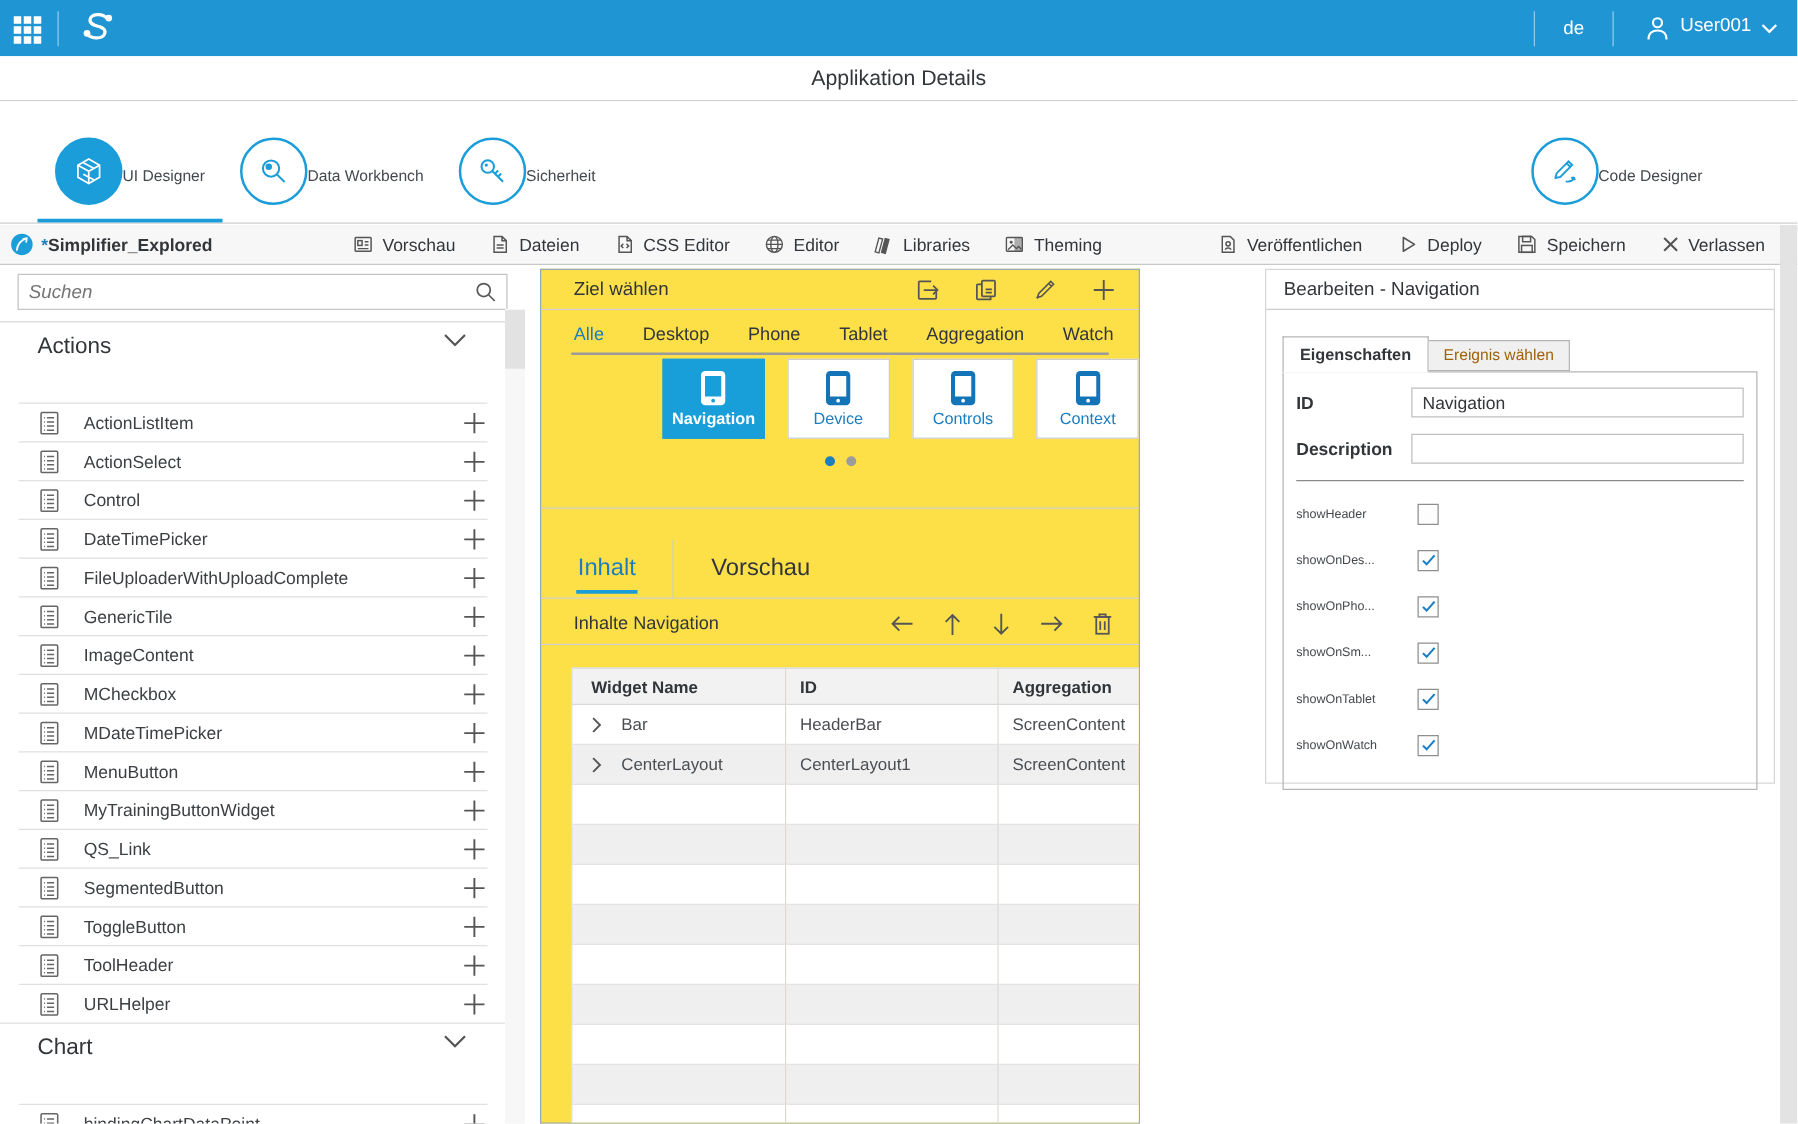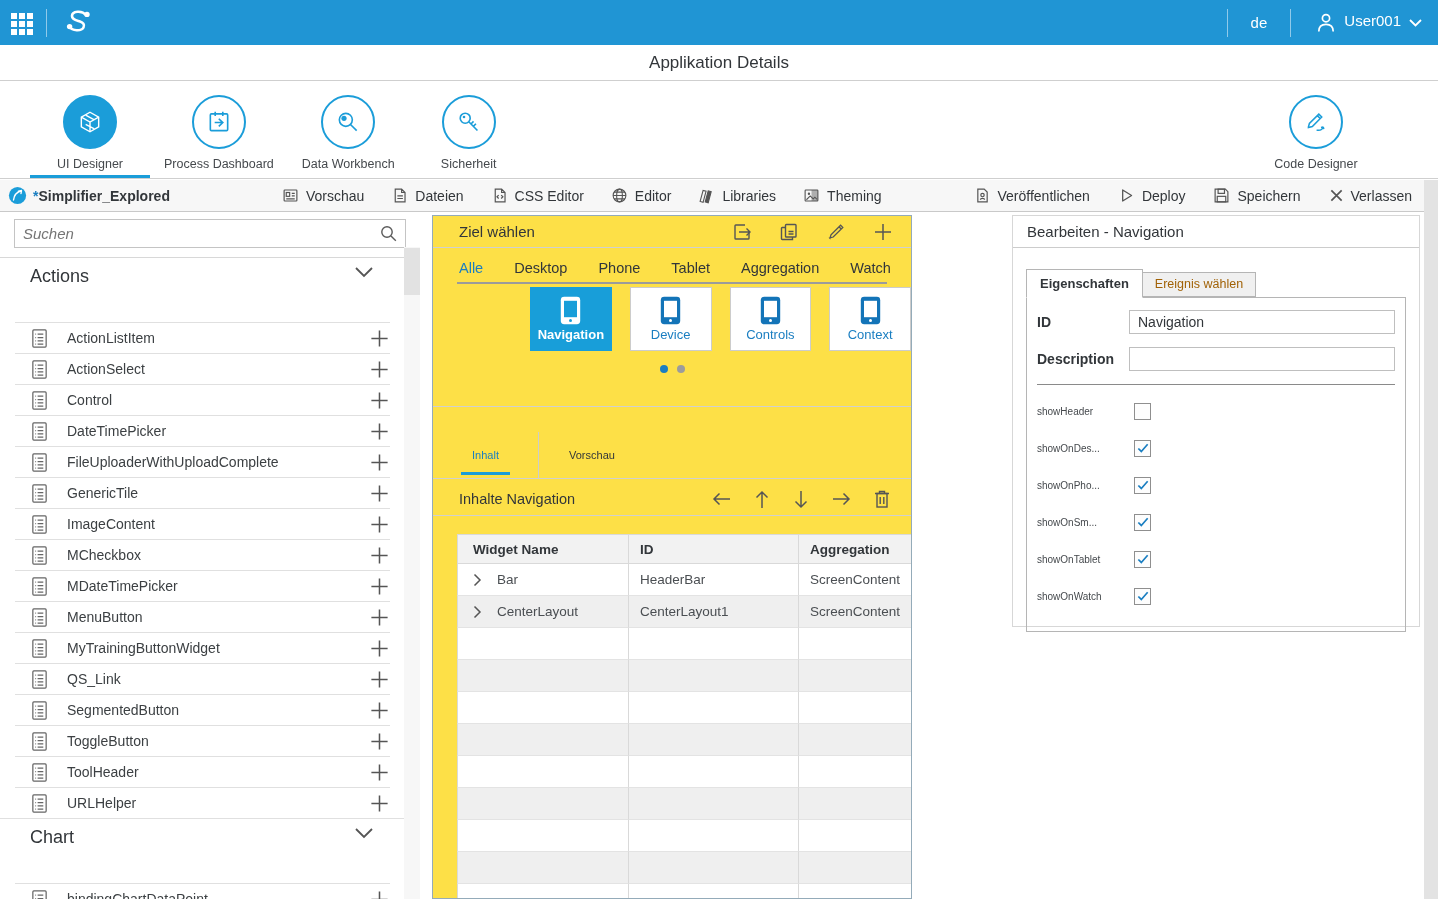--- a/index.html
+++ b/index.html
@@ -17,21 +17,21 @@
   .userbox{display:flex;gap:8px;padding:0 16px 0 14px;cursor:pointer;}
 
   
   .titlebar{position:absolute;left:0;top:45px;width:1438px;height:35px;background:#fff;
             border-bottom:1px solid #cfcfcf;display:flex;align-items:center;justify-content:center;
             font-size:17px;color:#32363a;}
 
   
   .modulebar{position:absolute;left:0;top:81px;width:1438px;height:98px;background:#fff;
              border-bottom:1px solid #cfcfcf;display:flex;align-items:stretch;padding-left:30px;box-sizing:border-box;}
-  .module{position:relative;display:flex;flex-direction:column;align-items:center;
+  .module{position:relative;display:flex;flex-direction:row;align-items:center;
           padding:14px 14px 0 14px;min-width:92px;cursor:pointer;}
   .module.end{margin-left:auto;margin-right:62px;}
   .mod-circle{width:50px;height:50px;border:2px solid #1b9dd9;border-radius:50%;
               display:flex;align-items:center;justify-content:center;background:#fff;}
   .module.active .mod-circle{background:#1b9dd9;}
   .mod-label{margin-top:8px;font-size:12.5px;color:#45494d;}
   .module.active::after{content:"";position:absolute;left:0;right:0;bottom:0;height:3px;background:#1b9dd9;}
 
   
   .toolbar{position:absolute;left:0;top:180px;width:1438px;height:32px;background:#f7f7f7;
@@ -75,21 +75,21 @@
         align-items:center;justify-content:center;cursor:pointer;--scr:#fff;color:#1374b8;}
   .tile-label{font-size:13px;color:#1a7ec1;margin-top:2px;}
   .tile.selected{background:#189ed9;border-color:#189ed9;--scr:#189ed9;color:#fff;}
   .tile.selected .tile-label{color:#fff;font-weight:bold;}
   .cv-dots{display:flex;justify-content:center;gap:9px;margin-top:14px;}
   .dot{width:8px;height:8px;border-radius:50%;background:#9c9c9c;cursor:pointer;}
   .dot.active{background:#1a7ec1;}
   .cv-sep{border-top:1px solid #d0d0d0;margin-top:33px;}
   .ct-row{display:flex;height:46px;border-bottom:1px solid #d0d0d0;margin-top:25px;}
   .ct-tab{position:relative;display:flex;align-items:center;justify-content:center;
-          font-size:11px;color:#32363a;cursor:pointer;}
+          font-size:19px;color:#32363a;cursor:pointer;}
   .ct-tab:first-child{width:105px;border-right:1px solid #ccc;}
   .ct-tab:nth-child(2){padding:0 30px;}
   .ct-tab.active{color:#1a7ec1;}
   .ct-tab.active::after{content:"";position:absolute;left:28px;right:28px;bottom:3px;height:3px;background:#1a9cd8;}
   .cv-listheader{height:32px;display:flex;align-items:center;padding:0 20px 0 26px;border-bottom:1px solid #d0d0d0;margin-top:4px;}
   .cv-listtitle{font-size:14.5px;color:#32363a;}
   .cv-licons{margin-left:auto;display:flex;gap:21px;align-items:center;}
   .cv-licons .ic{cursor:pointer;}
   .cv-table{margin:18px 0 0 24px;width:516px;font-size:13.5px;}
   .tr{display:flex;}
@@ -189,29 +189,20 @@
         <svg width="26" height="26" viewBox="0 0 24 24" fill="none" stroke="#fff" stroke-width="1.3">
           <path d="M12 3 L20 7.5 V16.5 L12 21 L4 16.5 V7.5 Z"></path>
           <path d="M4 7.5 L12 12 L20 7.5 M12 12 V21 M8 5.7 L16 10 M8 14.2 L16 18.4"></path>
         </svg>
       </div>
       <div class="mod-label">UI Designer</div>
     </div>
     <div class="module">
       <div class="mod-circle">
         <svg width="26" height="26" viewBox="0 0 24 24" fill="none" stroke="#1b9dd9" stroke-width="1.5">
-          <rect x="4" y="4.5" width="16" height="15.5" rx="1"></rect>
-          <path d="M8.5 2.5 V6.5 M15.5 2.5 V6.5 M8 12.5 H14.5 M11.8 9 L15.5 12.5 L11.8 16"></path>
-        </svg>
-      </div>
-      <div class="mod-label">Process Dashboard</div>
-    </div>
-    <div class="module">
-      <div class="mod-circle">
-        <svg width="26" height="26" viewBox="0 0 24 24" fill="none" stroke="#1b9dd9" stroke-width="1.5">
           <circle cx="10" cy="10" r="6"></circle>
           <path d="M14.3 14.3 L20 20"></path>
           <circle cx="8.3" cy="8.6" r="2.4" fill="#1b9dd9" stroke="none"></circle>
         </svg>
       </div>
       <div class="mod-label">Data Workbench</div>
     </div>
     <div class="module">
       <div class="mod-circle">
         <svg width="26" height="26" viewBox="0 0 24 24" fill="none" stroke="#1b9dd9" stroke-width="1.5">

